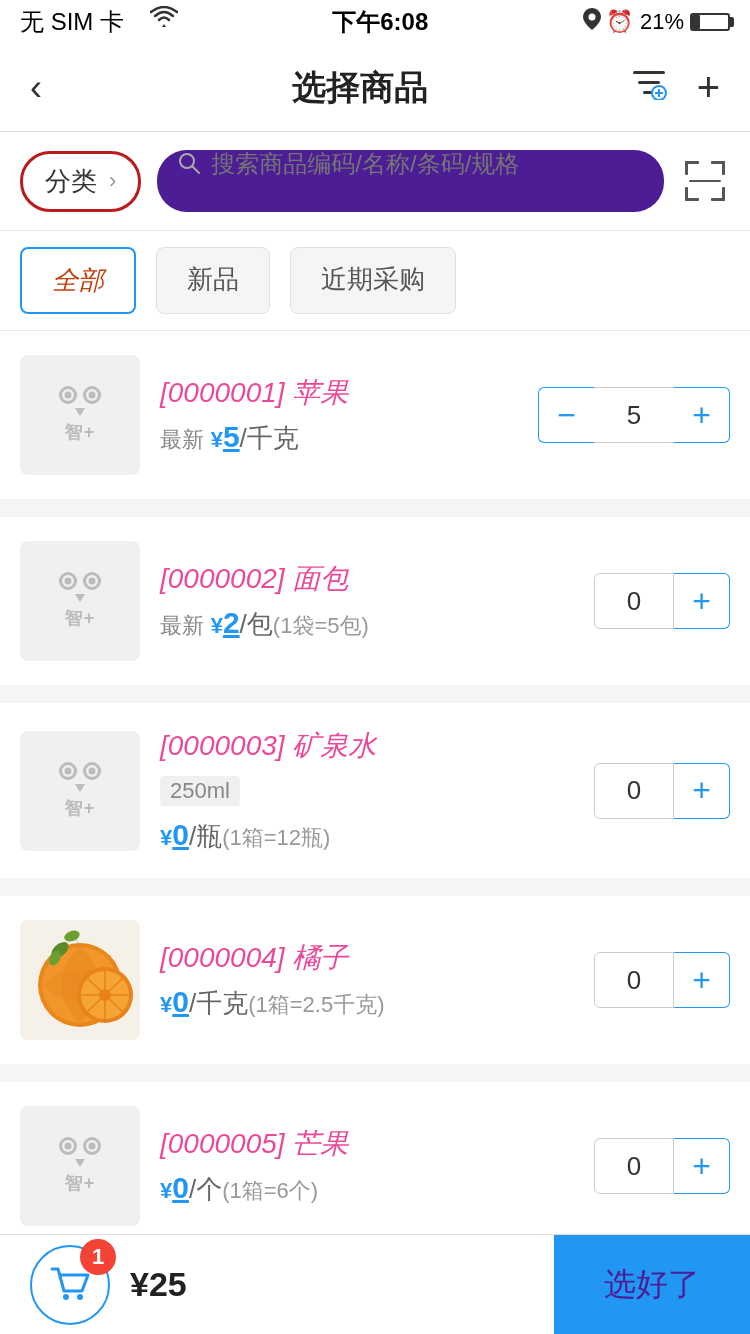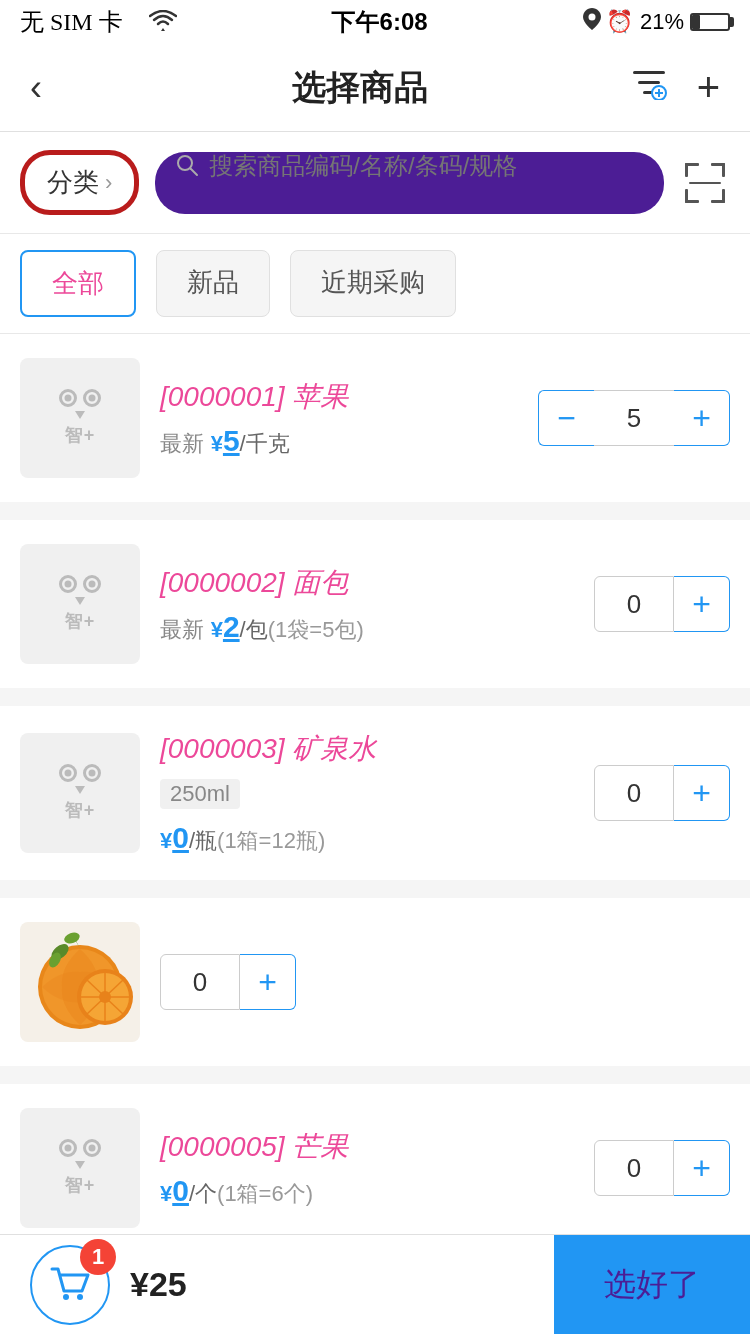--- a/index.html
+++ b/index.html
@@ -18,21 +18,21 @@
     .status-bar {
       background: #fff;
       height: 44px;
       display: flex;
       align-items: center;
       justify-content: space-between;
       padding: 0 20px;
       font-size: 24px;
       font-weight: 500;
     }
-    .status-left { display: flex; align-items: flex-end; gap: 26px; font-family: Liberation Serif, serif; }
+    .status-left { display: flex; align-items: flex-start; gap: 26px; }
     .status-center { font-size: 24px; font-weight: 600; }
     .status-right { display: flex; align-items: center; gap: 6px; font-size: 22px; }
     .battery-icon {
       width: 40px; height: 18px;
       border: 2px solid #333;
       border-radius: 3px;
       position: relative;
       display: inline-block;
     }
     .battery-icon::after {
@@ -84,29 +84,29 @@
     
     .filter-row {
       background: #fff;
       padding: 18px 20px;
       display: flex;
       align-items: center;
       gap: 16px;
       border-bottom: 1px solid #e8e8e8;
     }
     .category-btn {
-      border: 5px solid #b91c1c;
+      border: 3px solid #b91c1c;
       border-radius: 30px;
       padding: 10px 22px;
       font-size: 26px;
       color: #333;
       background: #fff;
       display: flex;
       align-items: center;
-      gap: 6px;
+      gap: 12px;
       white-space: nowrap;
     }
     .search-box {
       flex: 1;
       background: #4c1d95;
       border-radius: 30px;
       height: 62px;
       display: flex;
       align-items: flex-start;
       padding: 0 20px;
@@ -141,23 +141,24 @@
     .tab-item {
       padding: 14px 30px;
       border-radius: 8px;
       font-size: 26px;
       color: #555;
       background: #f5f5f5;
       border: 1px solid #e0e0e0;
     }
     .tab-item.active {
       background: #fff;
-      color: #ec4899;
+      color: #c2410c;
       border: 2px solid #2196f3;
       font-weight: 500;
+      font-style: italic;
     }
 
     
     .product-list {
       background: #f5f5f5;
     }
     .product-item {
       background: #fff;
       margin-bottom: 2px;
       padding: 24px 20px;
@@ -241,21 +242,21 @@
       color: #888;
       text-align: center;
     }
     .price-value {
       font-size: 30px;
       font-weight: 700;
       color: #2196f3;
       text-decoration: underline;
     }
     .price-unit {
-      font-size: 22px;
+      font-size: 26px;
       color: #666;
     }
     .price-unit-sub {
       font-size: 22px;
       color: #999;
     }
     .yuan-sign {
       font-size: 22px;
       color: #2196f3;
       font-weight: 600;
@@ -574,20 +575,28 @@
         <line x1="61" y1="75" x2="109" y2="75" stroke="#e8821a" stroke-width="1.5"></line>
         <line x1="67" y1="58" x2="103" y2="92" stroke="#e8821a" stroke-width="1.5"></line>
         <line x1="103" y1="58" x2="67" y2="92" stroke="#e8821a" stroke-width="1.5"></line>
 
         <circle cx="85" cy="75" r="6" fill="#e8821a"></circle>
 
         <ellipse cx="40" cy="30" rx="10" ry="6" fill="#5a8a2a" transform="rotate(-40 40 30)"></ellipse>
         <ellipse cx="35" cy="38" rx="8" ry="5" fill="#6aa030" transform="rotate(-60 35 38)"></ellipse>
       </svg>
     </div>
+    <div class="product-info">
+      <div class="product-name">
+        <span>[0000004]</span> <span>橘子</span>
+      </div>
+      <div class="product-price">
+        <span class="yuan-sign">¥</span><span class="price-value">0</span><span class="price-unit">/千克</span><span class="price-unit-sub">(1箱=2.5千克)</span>
+      </div>
+    </div>
     <div class="qty-control">
       <input class="qty-input" type="text" value="0" style="border-radius: 6px 0px 0px 6px; border: 1px solid rgb(204, 204, 204);">
       <button class="qty-btn qty-btn-plus" style="border-left: none; border-radius: 0 6px 6px 0;">+</button>
     </div>
   </div>
 
   <div class="section-divider"></div>
 
   <div class="product-item">
     <div class="product-image">

